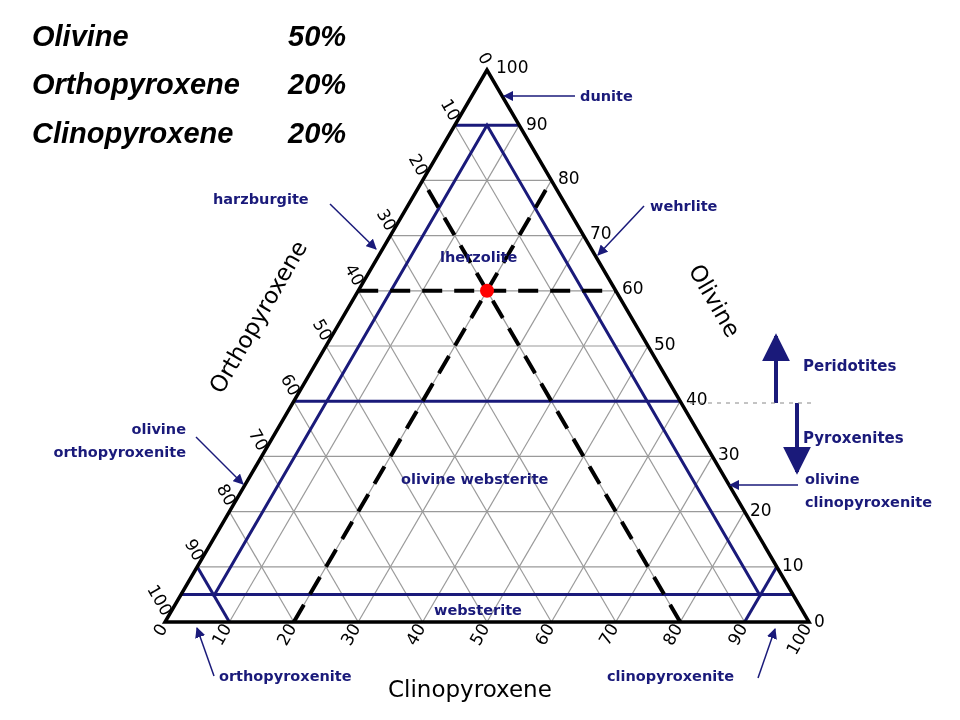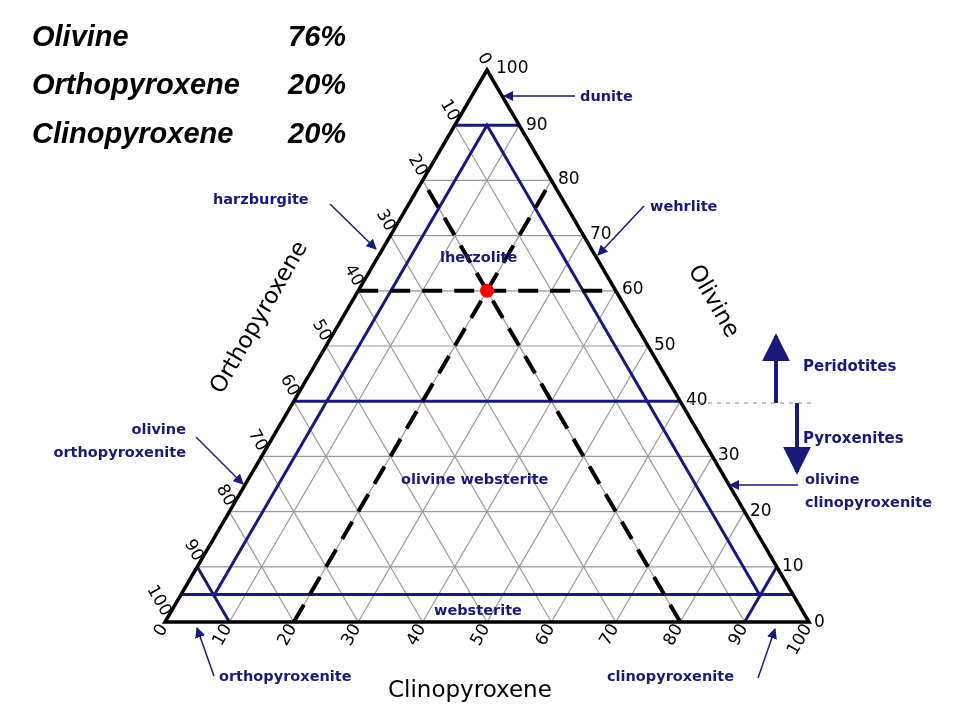--- a/index.html
+++ b/index.html
@@ -11,21 +11,21 @@
   .tick { font-family: "DejaVu Sans", sans-serif; font-size: 17px; fill: #000; }
   .axis-title { font-family: "DejaVu Sans", sans-serif; font-size: 23px; fill: #000; }
   .rock { font-family: "DejaVu Sans", sans-serif; font-weight: bold; font-size: 14.5px; fill: #1a1a7a; }
   .group { font-family: "DejaVu Sans", sans-serif; font-weight: bold; font-size: 15px; fill: #1a1a7a; }
 </style>
 </head>
 <body>
 
 <div class="comp" style="top:20px;">
   <span class="name">Olivine</span>
-  <span class="val">76%</span>
+  <span class="val">50%</span>
 </div>
 <div class="comp" style="top:68px;">
   <span class="name">Orthopyroxene</span>
   <span class="val">20%</span>
 </div>
 <div class="comp" style="top:117px;">
   <span class="name">Clinopyroxene</span>
   <span class="val">20%</span>
 </div>
 

